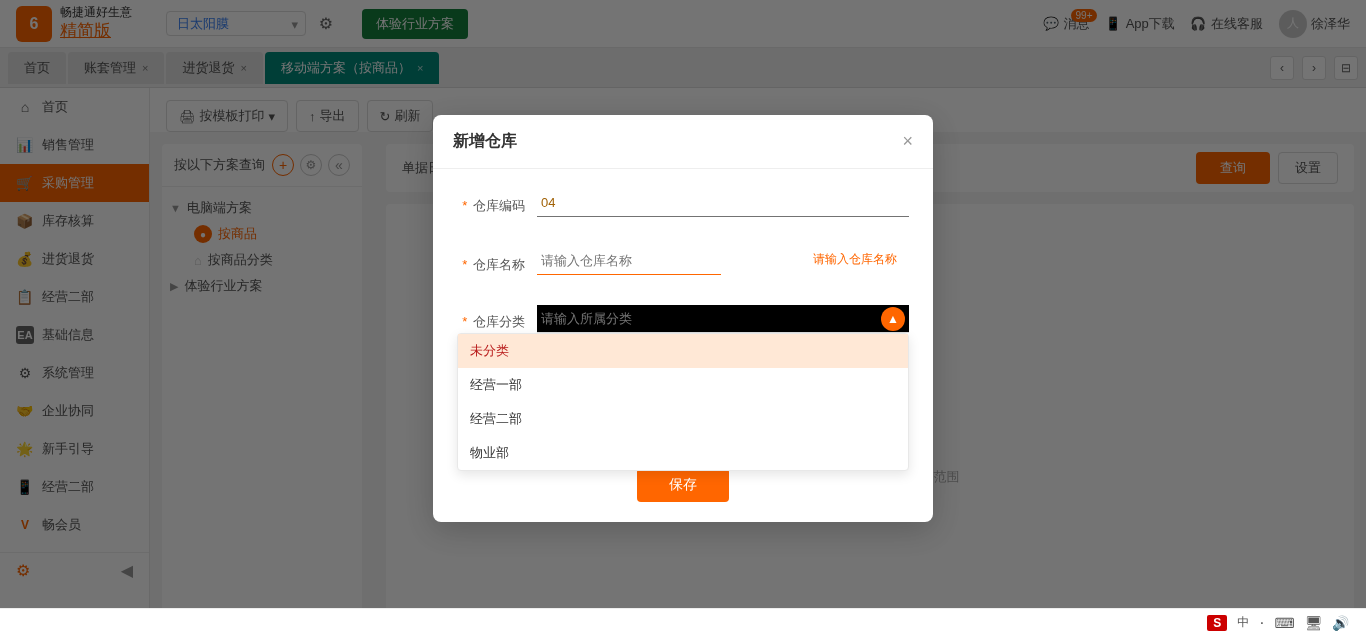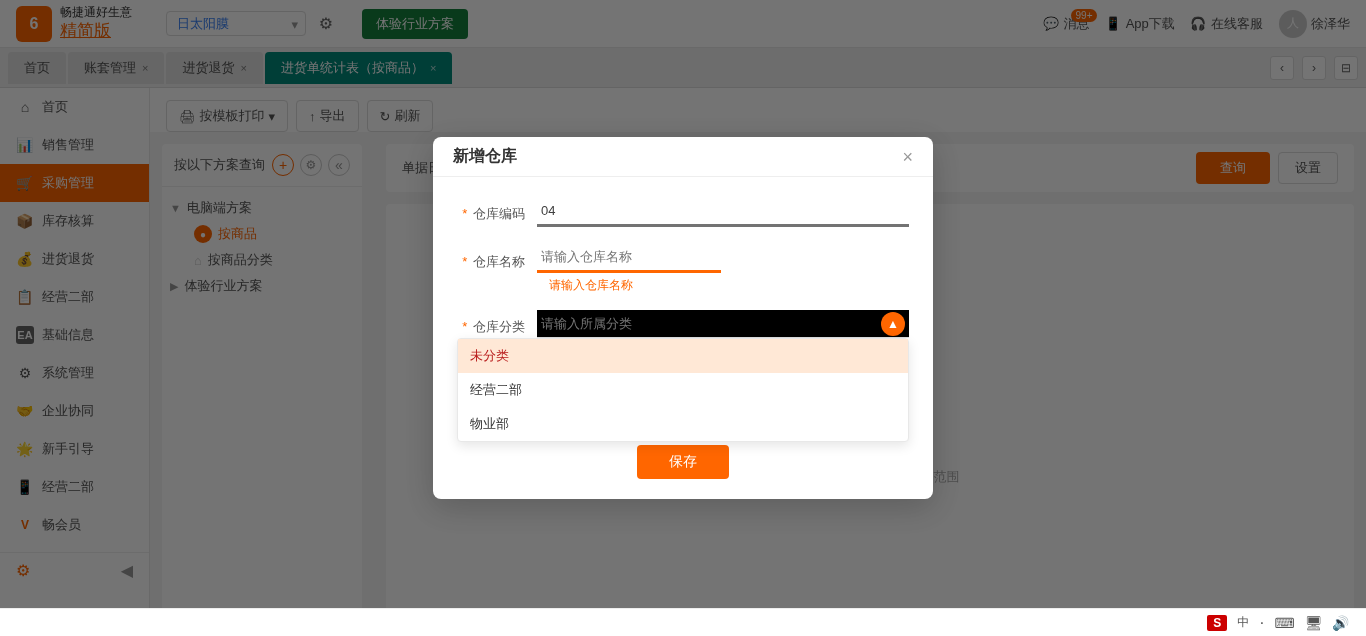--- a/index.html
+++ b/index.html
@@ -310,21 +310,21 @@
       border-radius: 8px;
       width: 500px;
       max-width: 90%;
       box-shadow: 0 8px 32px rgba(0,0,0,0.2);
       position: relative;
     }
     .modal-header {
       display: flex;
       align-items: center;
       justify-content: space-between;
-      padding: 9px 20px;
+      padding: 16px 20px;
       border-bottom: 1px solid #eee;
     }
     .modal-title {
       font-size: 16px;
       font-weight: bold;
       color: #333;
     }
     .modal-close {
       background: none;
       border: none;
@@ -332,43 +332,43 @@
       font-size: 18px;
       color: #999;
       line-height: 1;
     }
     .modal-body {
       padding: 20px 24px;
     }
     .form-row {
       display: flex;
       align-items: flex-start;
-      margin-bottom: 16px;
+      margin-bottom: 30px;
       position: relative;
     }
     .form-label {
       width: 80px;
       flex-shrink: 0;
       text-align: right;
       padding-right: 12px;
       padding-top: 8px;
       font-size: 13px;
       color: #555;
     }
     .form-label .required {
       color: #f60;
       margin-right: 2px;
     }
     .form-input {
       flex: 1;
       border: none;
-      border-bottom: 3px solid #737373;
+      border-bottom: 1px solid #737373;
       padding: 6px 4px;
       font-size: 13px;
-      color: #404040;
+      color: #a16207;
       outline: none;
     }
     .form-input.error {
       border-bottom-color: #f60;
     }
     .form-select-wrap {
       flex: 1;
       position: relative;
     }
     .form-select-input {
@@ -586,21 +586,21 @@
   </div>
   <div class="tab">
     <span>账套管理</span>
     <span class="close-x">×</span>
   </div>
   <div class="tab">
     <span>进货退货</span>
     <span class="close-x">×</span>
   </div>
   <div class="tab active">
-    <span>进货单统计表（按商品）</span>
+    <span>移动端方案（按商品）</span>
     <span class="close-x">×</span>
   </div>
   <div class="tabbar-controls">
     <button class="tabbar-ctrl-btn">‹</button>
     <button class="tabbar-ctrl-btn">›</button>
     <button class="tabbar-ctrl-btn">⊟</button>
   </div>
 </div>
 
 <div class="main-layout">
@@ -764,21 +764,21 @@
     <div class="modal-body">
 
       <div class="form-row">
         <div class="form-label">
           <span class="required">*</span>
           <span>仓库编码</span>
         </div>
         <input class="form-input" type="text" value="04" style="">
       </div>
 
-      <div class="form-row" style="flex-direction:column;">
+      <div class="form-row" style="flex-direction:row;">
         <div style="display:flex;align-items:center;">
           <div class="form-label">
             <span class="required">*</span>
             <span>仓库名称</span>
           </div>
           <input class="form-input error" type="text" style="border-bottom-color: rgb(255, 102, 0);" placeholder="请输入仓库名称">
         </div>
         <div style="margin-left:92px;color:#f60;font-size:12px;margin-top:4px;">
           <span>请输入仓库名称</span>
         </div>
@@ -791,20 +791,23 @@
         </div>
         <div class="form-select-wrap" style="position:relative;">
           <input class="form-select-input" type="text" placeholder="请输入所属分类" style="">
           <div class="form-select-arrow">▲</div>
           
           <div class="dropdown-list" style="position:absolute;top:100%;left:-80px;right:0;min-width:260px;">
             <div class="dropdown-item selected">
               <span>未分类</span>
             </div>
             <div class="dropdown-item">
+              <span>经营一部</span>
+            </div>
+            <div class="dropdown-item">
               <span>经营二部</span>
             </div>
             <div class="dropdown-item">
               <span>物业部</span>
             </div>
           </div>
         </div>
       </div>
 
       <div class="form-row">

